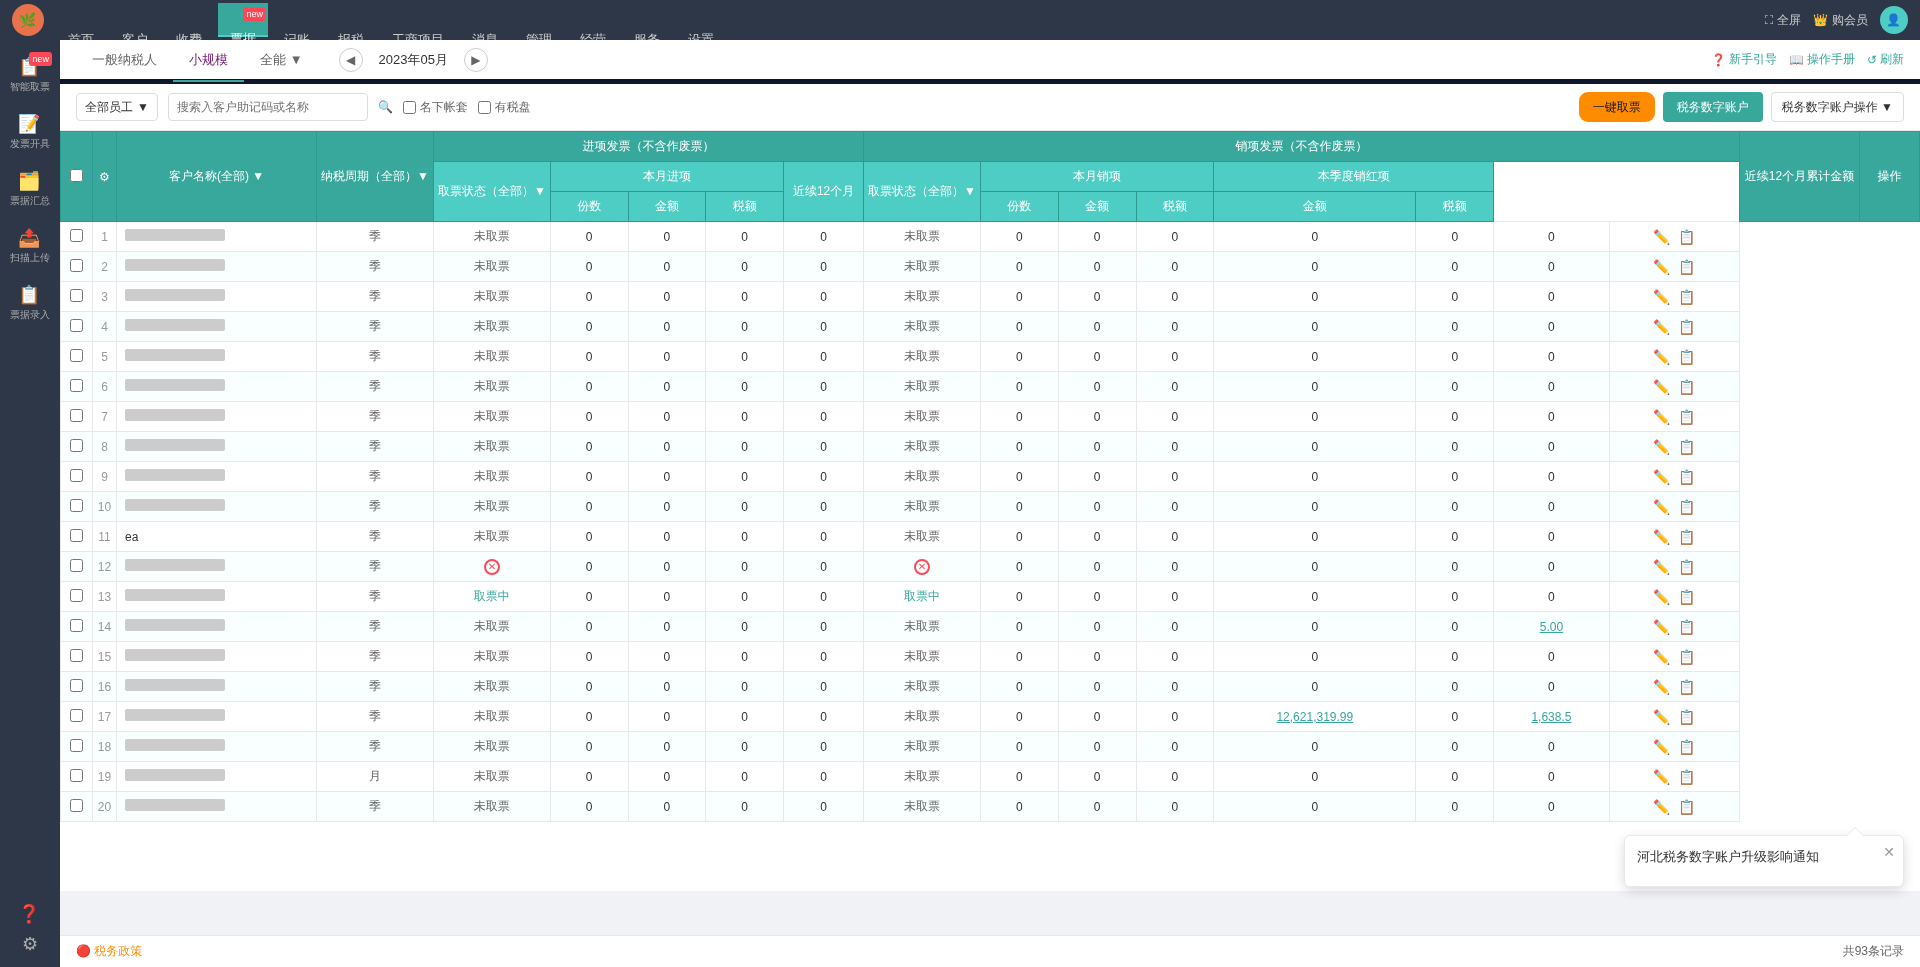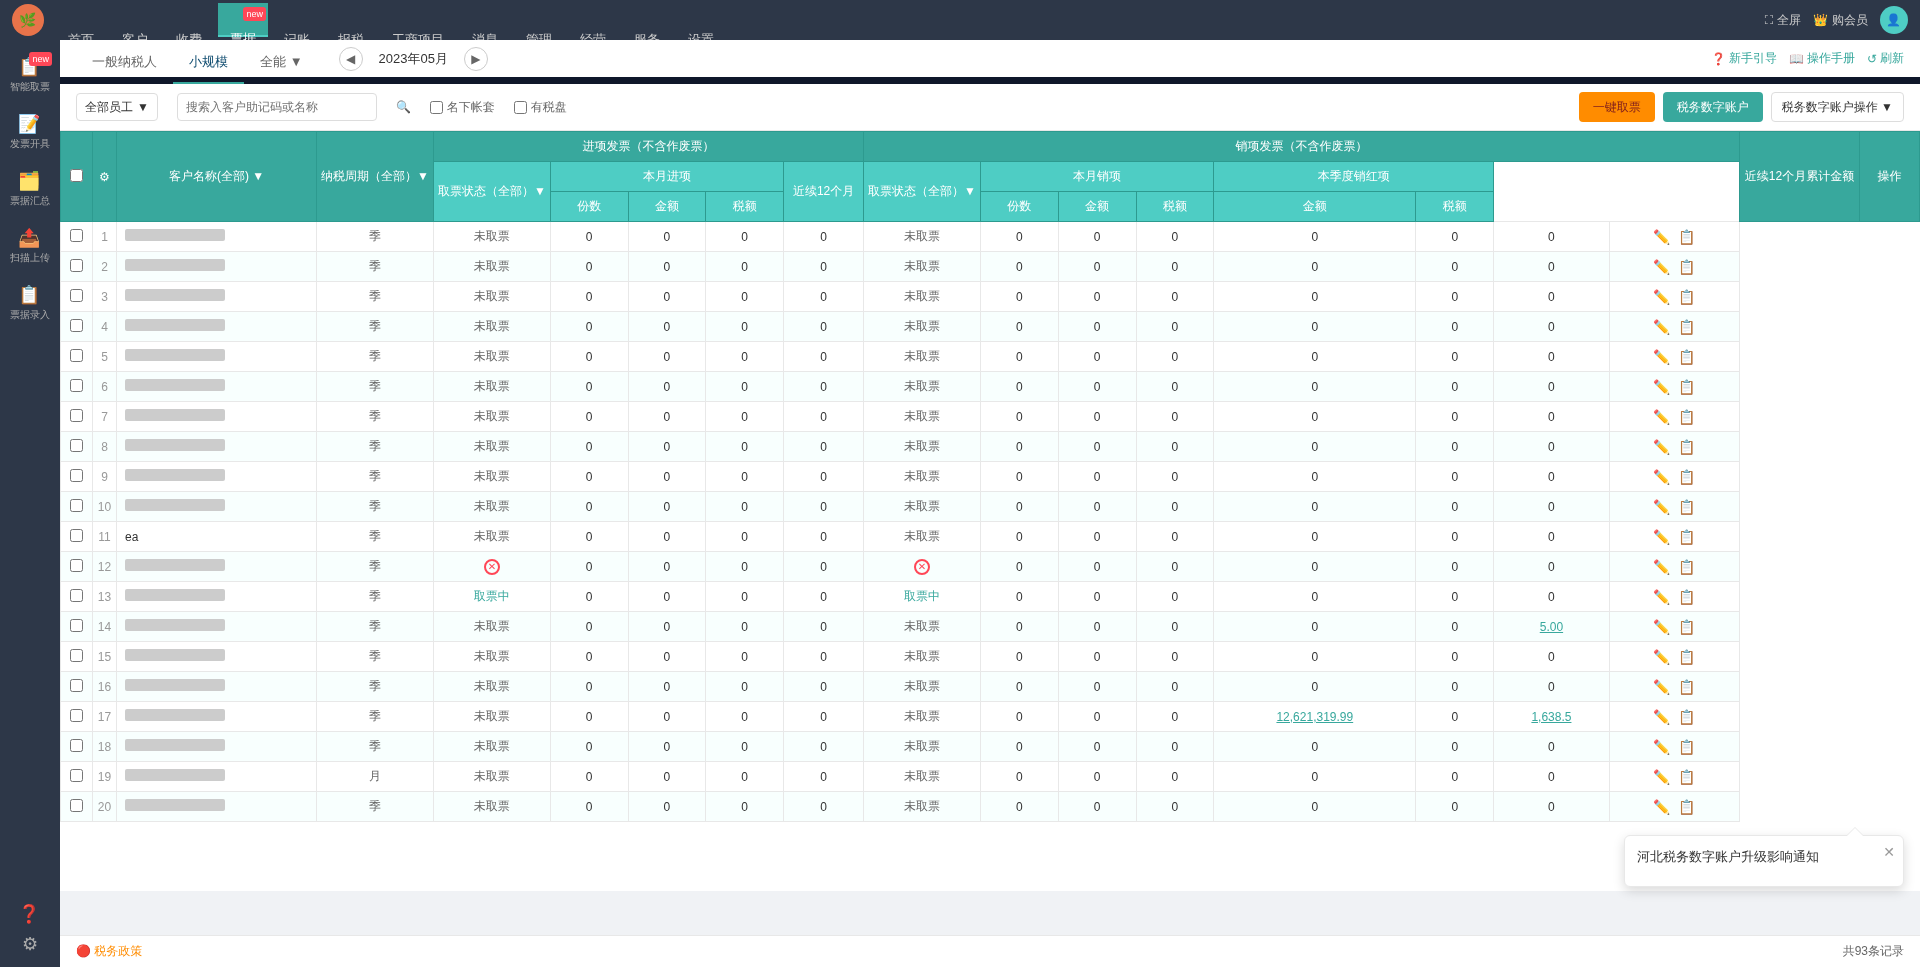--- a/index.html
+++ b/index.html
@@ -23,36 +23,36 @@
     .sidebar-item .s-icon { font-size: 18px; margin-bottom: 3px; }
     .sidebar-item .s-label { font-size: 10px; text-align: center; line-height: 1.2; }
     .sidebar-item .badge-new { position: absolute; top: 4px; right: 6px; background: #ff4757; color: white; font-size: 9px; padding: 0 3px; border-radius: 3px; line-height: 14px; }
     .sidebar-bottom { margin-top: auto; display: flex; flex-direction: column; align-items: center; padding-bottom: 12px; gap: 8px; }
     .sidebar-bottom .s-btn { color: #aaa; font-size: 18px; cursor: pointer; }
 
     
     .main { flex: 1; background: #f0f2f5; display: flex; flex-direction: column; overflow: hidden; }
 
     
-    .sub-tabs { background: white; display: flex; padding: 0 16px; height: 44px; border-bottom: 7px solid #0f172a; gap: 0; }
+    .sub-tabs { background: white; display: flex; align-items: center; padding: 0 16px; height: 44px; border-bottom: 5px solid #0f172a; gap: 0; }
     .sub-tab { padding: 0 16px; height: 44px; line-height: 44px; cursor: pointer; color: #666; font-size: 13px; border-bottom: 2px solid transparent; }
-    .sub-tab.active { color: #0c4a6e; border-bottom: 2px solid #38a89d; font-weight: 500; }
+    .sub-tab.active { color: #701a75; border-bottom: 2px solid #38a89d; font-weight: 500; }
     .sub-tab-nav { display: flex; align-items: center; gap: 16px; margin: 0 20px; }
     .nav-arrow { width: 24px; height: 24px; border-radius: 50%; border: 1px solid #ccc; display: flex; align-items: center; justify-content: center; cursor: pointer; color: #666; background: white; }
     .date-display { font-size: 13px; font-weight: 500; color: #333; }
     .sub-tabs-right { margin-left: auto; display: flex; align-items: center; gap: 12px; font-size: 12px; color: #38a89d; }
     .sub-tabs-right span { cursor: pointer; display: flex; align-items: center; gap: 3px; }
 
     
-    .toolbar { background: white; padding: 8px 16px; display: flex; align-items: center; gap: 19px; border-bottom: 1px solid #e8e8e8; }
+    .toolbar { background: white; padding: 8px 16px; display: flex; align-items: center; gap: 10px; border-bottom: 1px solid #e8e8e8; }
     .toolbar .filter-select { height: 28px; border: 1px solid #ddd; border-radius: 4px; padding: 0 8px; font-size: 12px; display: flex; align-items: center; gap: 4px; cursor: pointer; background: white; }
     .toolbar .search-input { height: 28px; border: 1px solid #ddd; border-radius: 4px; padding: 0 8px; font-size: 12px; width: 200px; outline: none; }
     .toolbar .checkbox-label { display: flex; align-items: center; gap: 4px; color: #666; cursor: pointer; font-size: 12px; }
     .toolbar-right { margin-left: auto; display: flex; align-items: center; gap: 8px; }
-    .btn-orange { background: #ff8c00; color: #7f1d1d; border: none; border-radius: 4px; padding: 0 14px; height: 30px; cursor: pointer; font-size: 12px; font-weight: 500; }
+    .btn-orange { background: #ff8c00; color: #0f172a; border: none; border-radius: 9px; padding: 0 14px; height: 30px; cursor: pointer; font-size: 12px; font-weight: 500; }
     .btn-teal { background: #38a89d; color: white; border: none; border-radius: 4px; padding: 0 14px; height: 30px; cursor: pointer; font-size: 12px; }
     .btn-outline { background: white; color: #333; border: 1px solid #ddd; border-radius: 4px; padding: 0 10px; height: 30px; cursor: pointer; font-size: 12px; display: flex; align-items: center; gap: 4px; }
 
     
     .table-container { flex: 1; overflow: auto; background: white; margin: 0; }
     table { width: 100%; border-collapse: collapse; }
     table thead th { background: #38a89d; color: white; text-align: center; padding: 6px 4px; font-size: 12px; font-weight: normal; border: 1px solid #2d9a8f; white-space: nowrap; }
     table thead th.sub-header { background: #4ecdc4; }
     table tbody tr:nth-child(even) { background: #f8fffe; }
     table tbody td { text-align: center; padding: 6px 4px; font-size: 12px; border: 1px solid #e8e8e8; white-space: nowrap; color: #333; }

